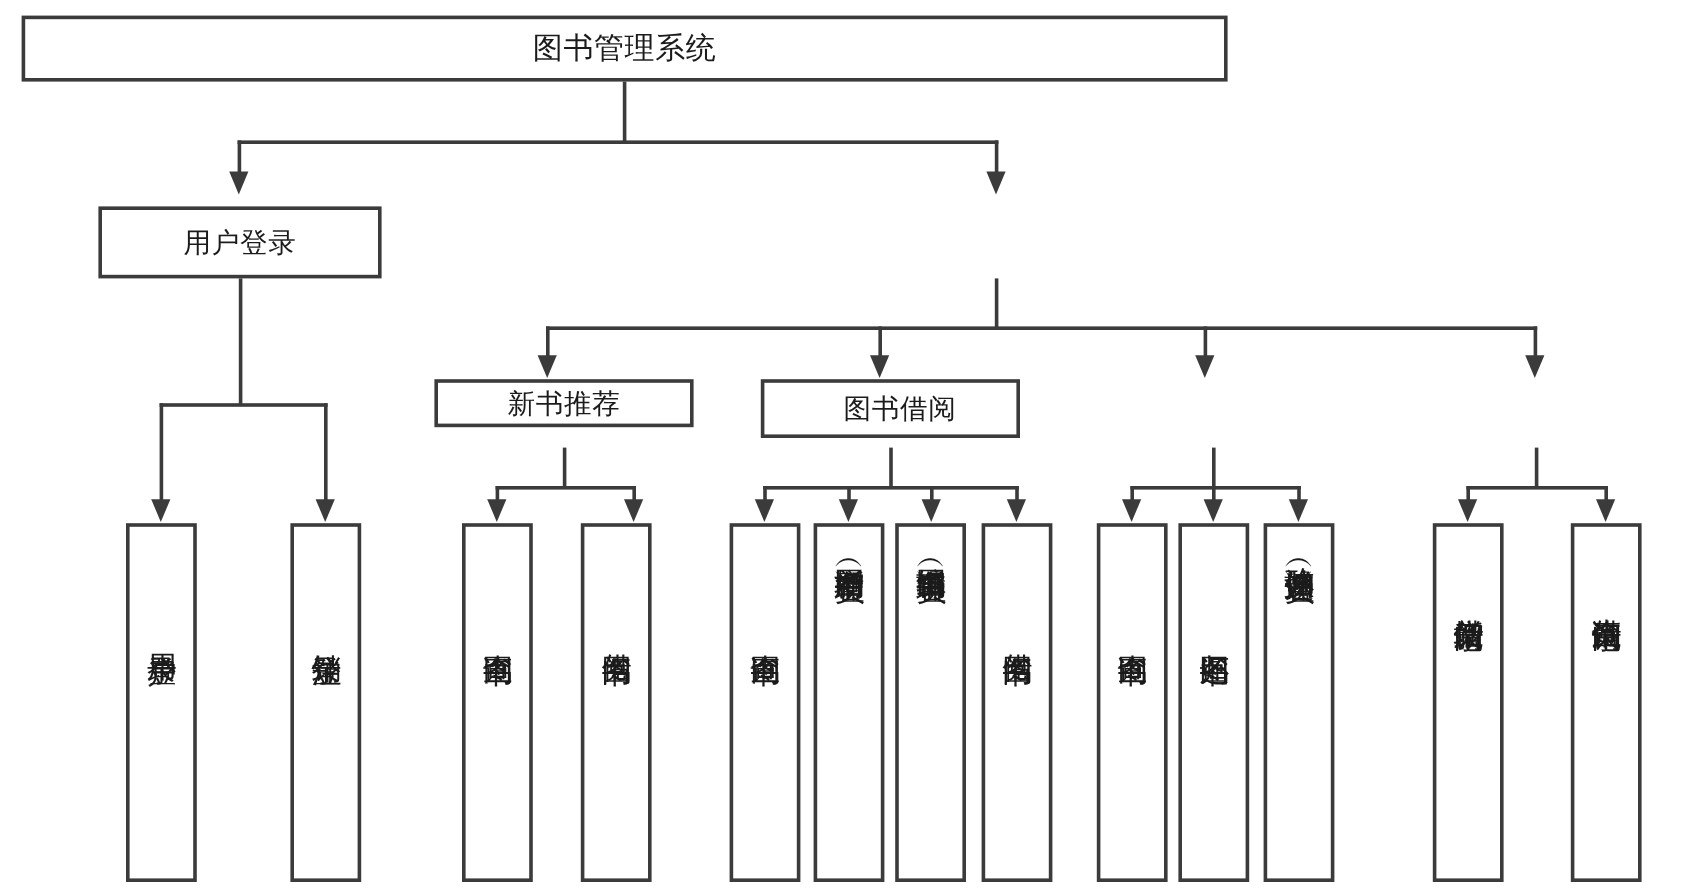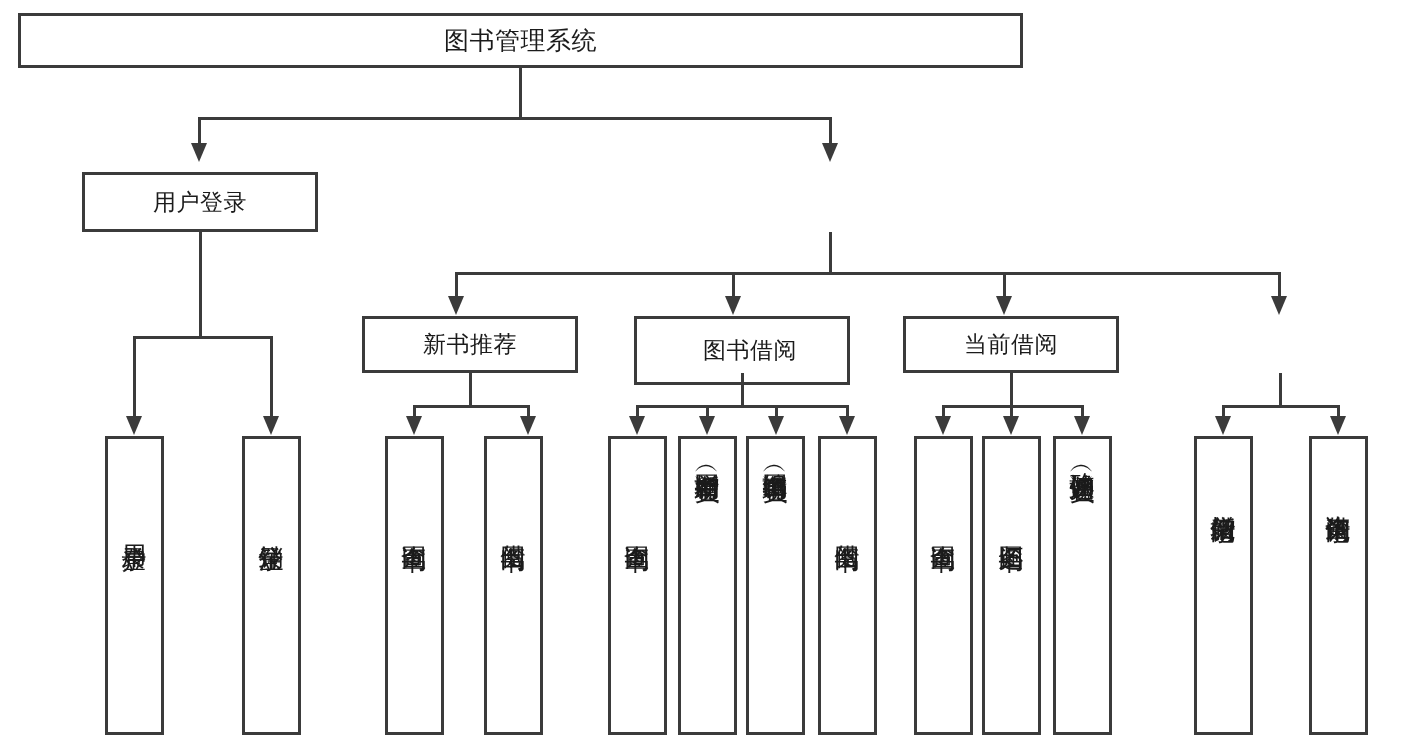--- a/index.html
+++ b/index.html
@@ -125,28 +125,25 @@
   <div class="ln h" style="left:455px; top:272px; width:826px; height:3px;"></div>
   <div class="ln v" style="left:455px; top:272px; width:3px; height:25px;"></div>
   <div class="arrow" style="left:448px; top:296px;"></div>
   <div class="ln v" style="left:732px; top:272px; width:3px; height:25px;"></div>
   <div class="arrow" style="left:725px; top:296px;"></div>
   <div class="ln v" style="left:1003px; top:272px; width:3px; height:25px;"></div>
   <div class="arrow" style="left:996px; top:296px;"></div>
   <div class="ln v" style="left:1278px; top:272px; width:3px; height:25px;"></div>
   <div class="arrow" style="left:1271px; top:296px;"></div>
 
-  <div class="node horiz" style="left:362px; top:316px; width:216px; height:57px;align-items:center;">
+  <div class="node horiz" style="left:362px; top:316px; width:216px; height:40px;align-items:center;">
     <span class="lbl">新书推荐</span>
   </div>
-  <div class="node horiz" style="left:634px; top:316px; width:216px; height:69px;padding-left:16px;">
+  <div class="node horiz" style="left:634px; top:316px; width:216px; height:49px;padding-left:16px;">
     <span class="lbl">图书借阅</span>
-  </div>
-  <div class="node horiz" style="left:903px; top:316px; width:216px; height:57px;">
-    <span class="lbl">当前借阅</span>
   </div>
 
   <div class="ln v" style="left:469px; top:373px; width:3px; height:34px;"></div>
   <div class="ln h" style="left:413px; top:405px; width:117px; height:3px;"></div>
   <div class="ln v" style="left:413px; top:405px; width:3px; height:12px;"></div>
   <div class="arrow" style="left:406px; top:416px;"></div>
   <div class="ln v" style="left:527px; top:405px; width:3px; height:12px;"></div>
   <div class="arrow" style="left:520px; top:416px;"></div>
 
   <div class="ln v" style="left:741px; top:373px; width:3px; height:34px;"></div>

